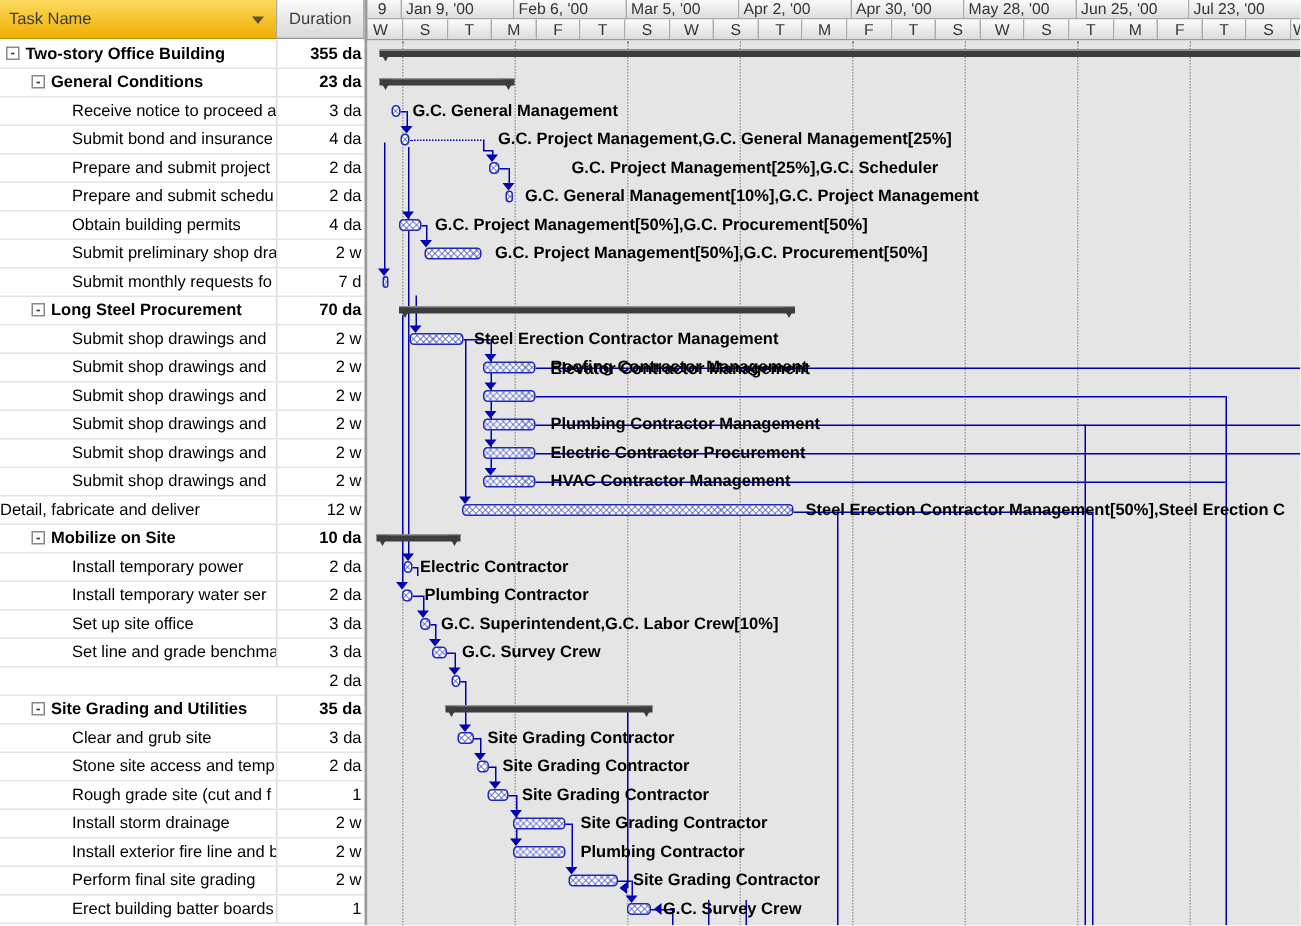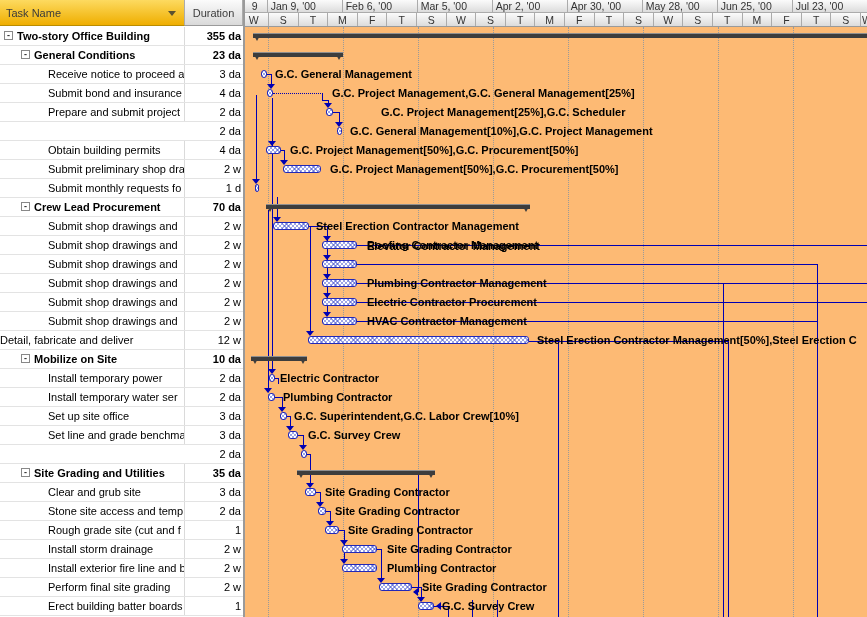--- a/index.html
+++ b/index.html
@@ -37,21 +37,21 @@
   .cdur{position:absolute;left:185px;top:0;width:57px;height:18px;box-sizing:border-box;
       overflow:hidden;white-space:nowrap;text-align:right;line-height:18px;
       padding-right:1px;color:#000;}
   .bold{font-weight:bold;}
   .minus{position:absolute;top:4px;width:9px;height:9px;box-sizing:border-box;
       border:1px solid #888;background:#fff;color:#333;font-size:9px;line-height:7px;
       text-align:center;}
   #vsep{position:absolute;left:243px;top:0;width:2px;height:617px;background:#9a9a9a;}
   
   #chart{position:absolute;left:245px;top:27px;width:622px;height:590px;
-      overflow:hidden;background:#fdba74;}
+      overflow:hidden;background:#e5e5e5;}
   .grid{position:absolute;top:0;width:0;height:590px;border-left:1px dotted #9a9a9a;}
   .lnk{position:absolute;background:#0000B2;}
   .lnk.h{height:1px;}
   .lnk.v{width:1px;}
   .lnk.dot{height:0;border-top:1px dotted #0000B2;background:none;}
   .arr{position:absolute;width:0;height:0;}
   .arr.d{border-left:4px solid transparent;border-right:4px solid transparent;
       border-top:5px solid #0000B2;}
   .arr.l{border-top:4px solid transparent;border-bottom:4px solid transparent;
       border-right:5px solid #0000B2;}
@@ -127,36 +127,37 @@
       </div>
       <div class="row" style="top: 57px;">
         <div class="cname"><span style="padding-left: 48px;">Submit bond and insurance</span></div>
         <div class="cdur">4 da</div>
       </div>
       <div class="row" style="top: 76px;">
         <div class="cname"><span style="padding-left: 48px; margin-top: 39px;">Prepare and submit project</span></div>
         <div class="cdur">2 da</div>
       </div>
       <div class="row" style="top: 95px;">
+        <div class="cname"><span style="padding-left: 48px;">Prepare and submit schedu</span></div>
         <div class="cdur">2 da</div>
       </div>
       <div class="row" style="top: 114px;">
         <div class="cname"><span style="padding-left: 48px;">Obtain building permits</span></div>
         <div class="cdur">4 da</div>
       </div>
       <div class="row" style="top: 133px;">
         <div class="cname"><span style="padding-left: 48px;">Submit preliminary shop dra</span></div>
         <div class="cdur">2 w</div>
       </div>
       <div class="row" style="top: 152px;">
         <div class="cname"><span style="padding-left: 48px;">Submit monthly requests fo</span></div>
-        <div class="cdur">1 d</div>
+        <div class="cdur">7 d</div>
       </div>
       <div class="row" style="top: 171px;">
-        <div class="cname bold"><div class="minus" style="left: 21px;">-</div><span style="padding-left: 34px;">Crew Lead Procurement</span></div>
+        <div class="cname bold"><div class="minus" style="left: 21px;">-</div><span style="padding-left: 34px;">Long Steel Procurement</span></div>
         <div class="cdur bold">70 da</div>
       </div>
       <div class="row" style="top: 190px;">
         <div class="cname"><span style="padding-left: 48px;">Submit shop drawings and</span></div>
         <div class="cdur">2 w</div>
       </div>
       <div class="row" style="top: 209px;">
         <div class="cname"><span style="padding-left: 48px;">Submit shop drawings and</span></div>
         <div class="cdur">2 w</div>
       </div>

